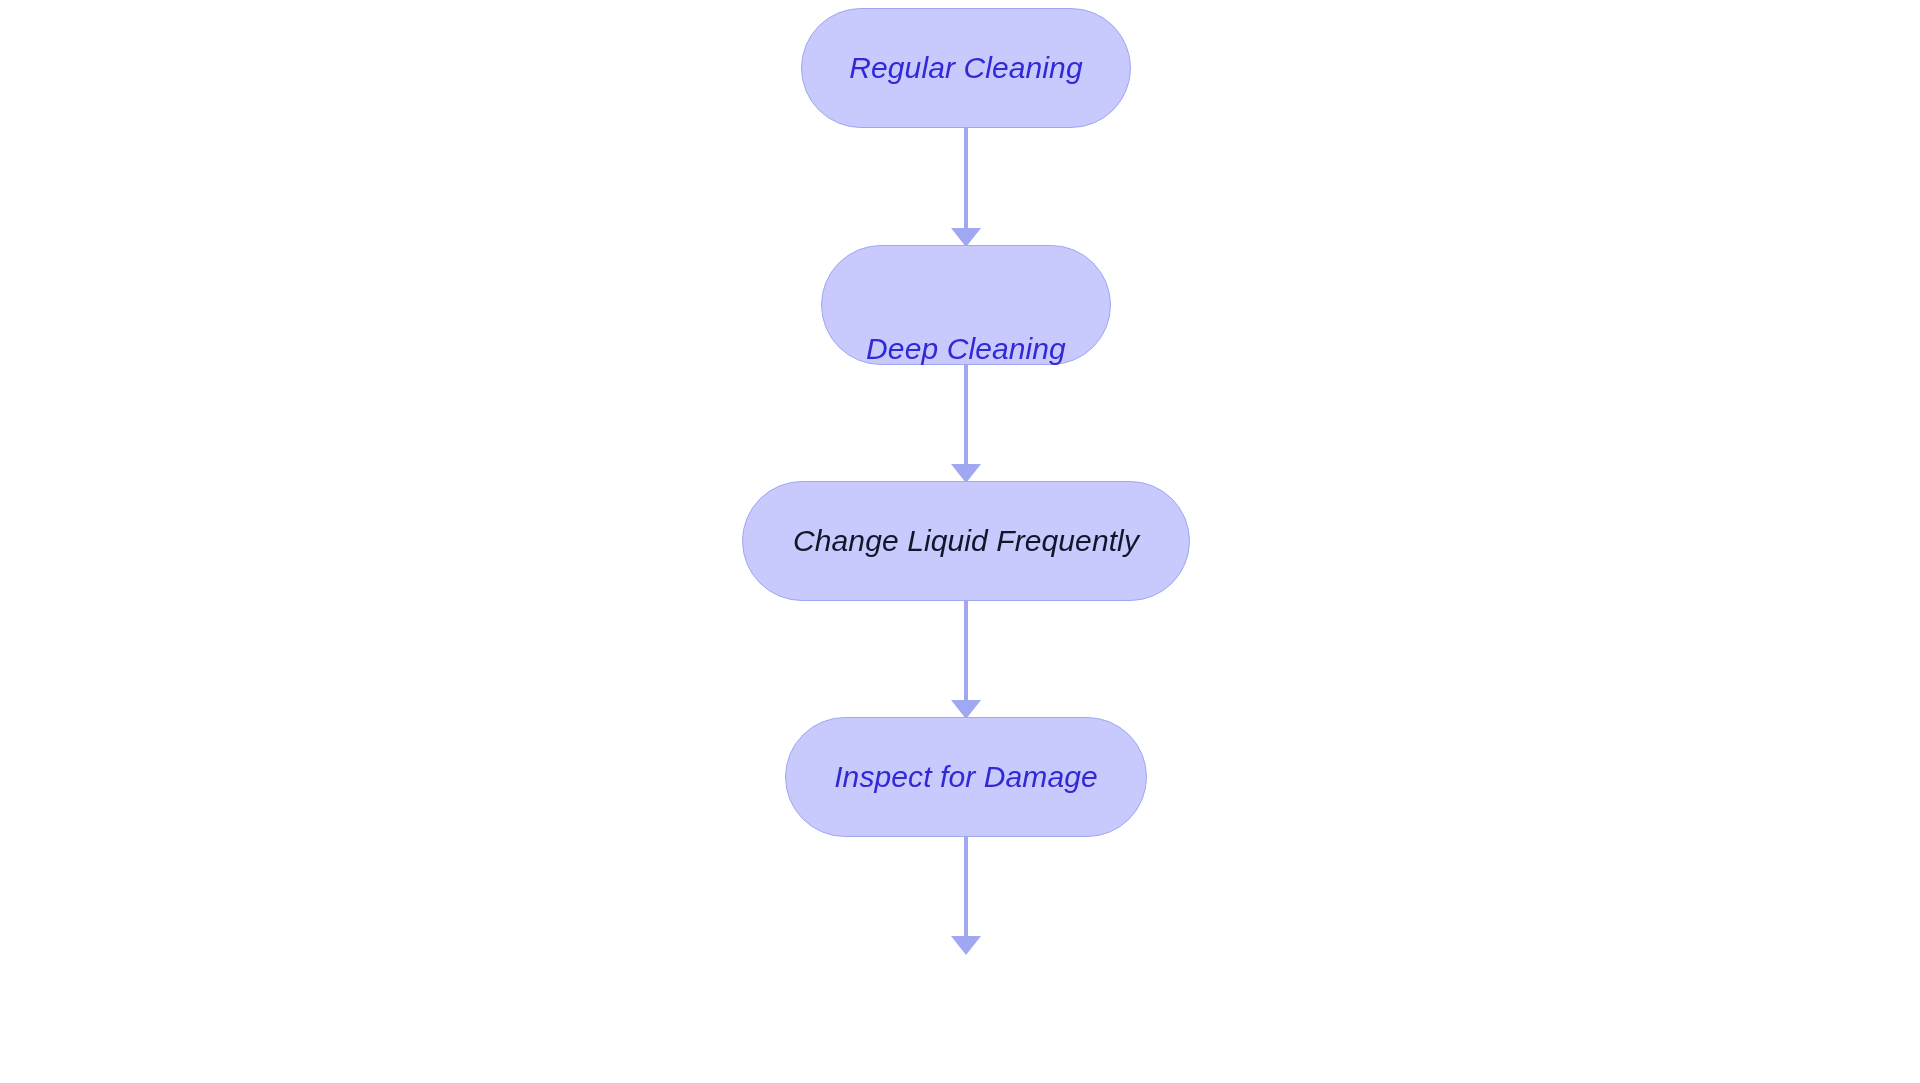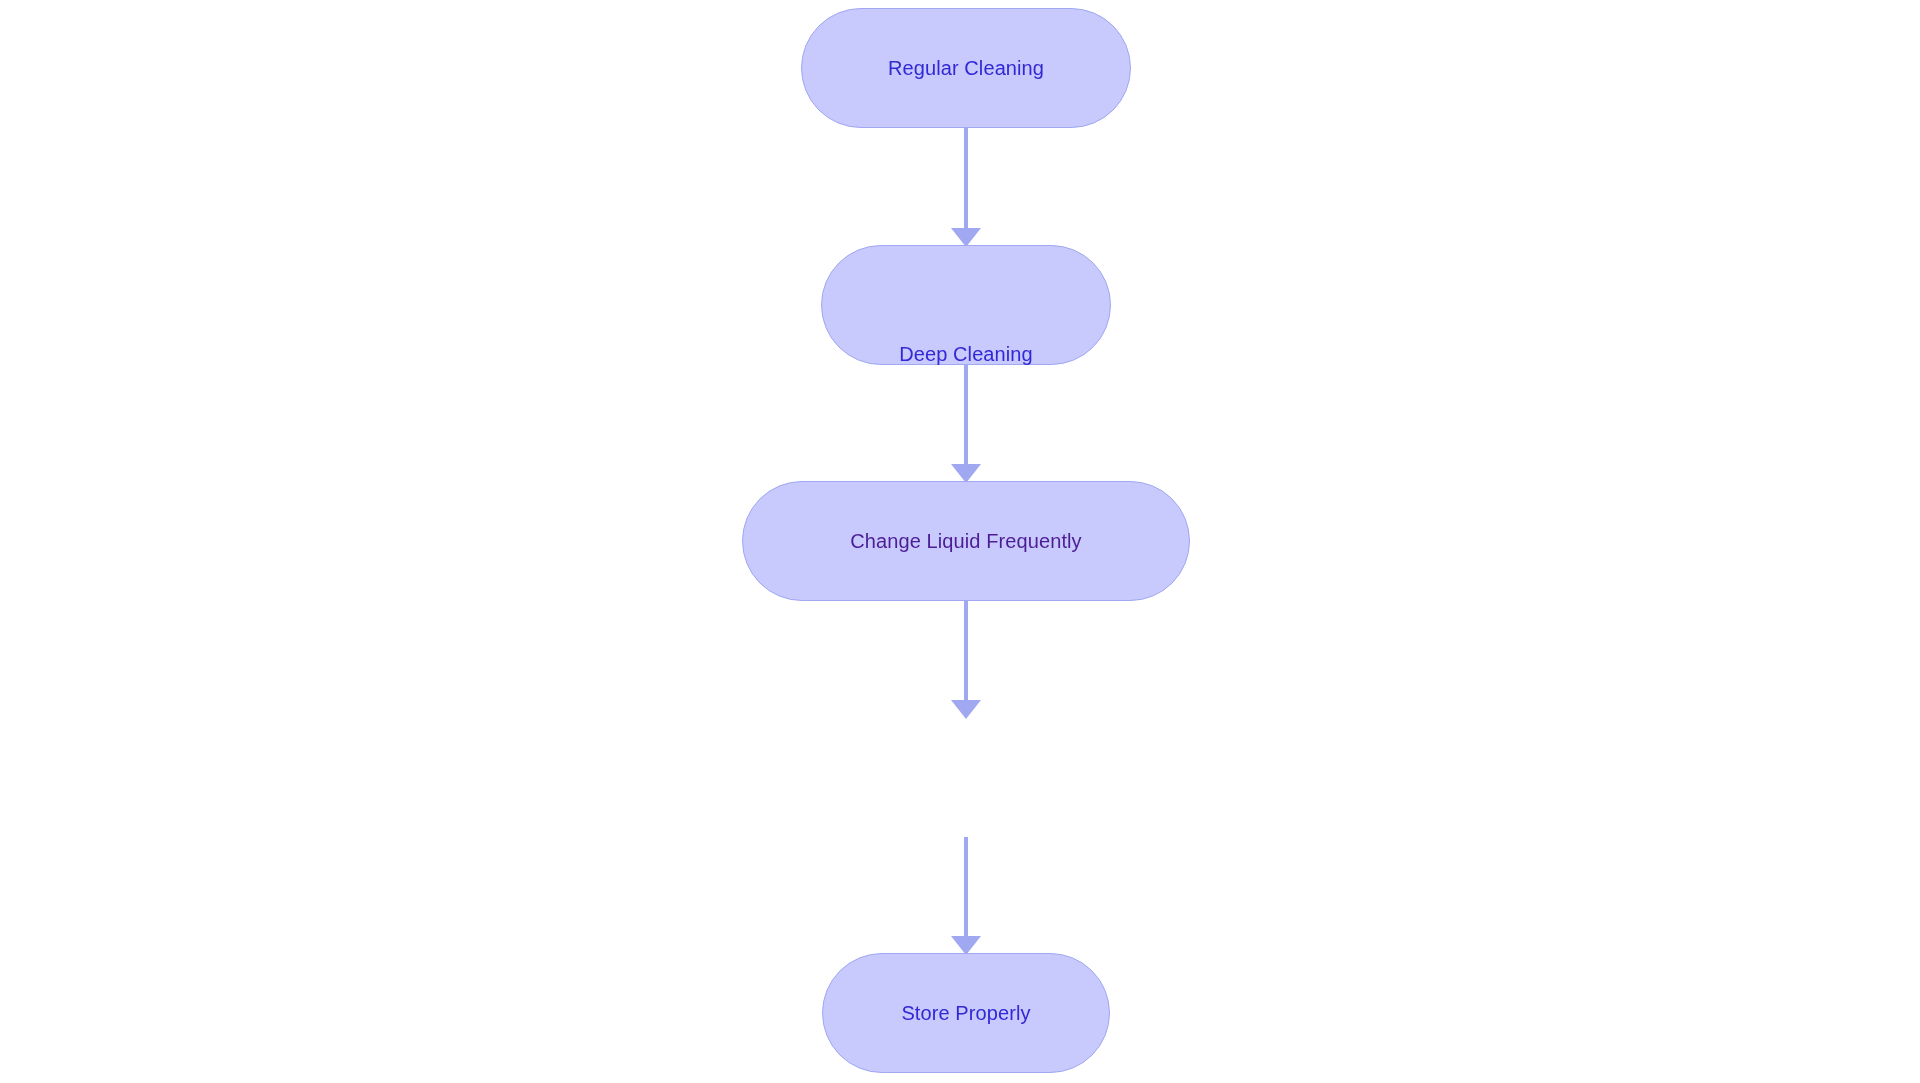--- a/index.html
+++ b/index.html
@@ -47,25 +47,26 @@
     display: flex;
     align-items: center;
     justify-content: center;
     border-style: solid;
     border-width: 1.6px;
     border-radius: 9999px;
     transform: translateX(-50%);
   }
 
   .flow-node-label {
-    font-size: 20px;
+    font-size: 30px;
     line-height: 1;
     letter-spacing: 0.1px;
     white-space: nowrap;
     user-select: none;
+    font-style: italic;
   }
 </style>
 </head>
 <body>
 
 <div id="flow-canvas" style="background: rgb(255, 255, 255);">
 
   <svg id="connector-layer" viewBox="0 0 1920 1083" width="1920" height="1083" xmlns="http://www.w3.org/2000/svg">
 
     <g>
@@ -92,23 +93,23 @@
   <div id="node-layer">
 
     <div class="flow-node" id="node-0" style="left: 966px; top: 8px; width: 330px; height: 120px; background: rgb(200, 201, 253); border-color: rgb(159, 168, 240); color: rgb(49, 40, 214);">
       <span class="flow-node-label">Regular Cleaning</span>
     </div>
 
     <div class="flow-node" id="node-1" style="left: 966px; top: 245px; width: 290px; height: 120px; background: rgb(200, 201, 253); border-color: rgb(159, 168, 240); color: rgb(49, 40, 214); align-items: flex-end;">
       <span class="flow-node-label">Deep Cleaning</span>
     </div>
 
-    <div class="flow-node" id="node-2" style="left: 966px; top: 481px; width: 448px; height: 120px; background: rgb(200, 201, 253); border-color: rgb(159, 168, 240); color: #4c1d95;">
+    <div class="flow-node" id="node-2" style="left: 966px; top: 481px; width: 448px; height: 120px; background: rgb(200, 201, 253); border-color: rgb(159, 168, 240); color: #0f172a;">
       <span class="flow-node-label">Change Liquid Frequently</span>
     </div>
 
+    <div class="flow-node" id="node-3" style="left: 966px; top: 717px; width: 362px; height: 120px; background: rgb(200, 201, 253); border-color: rgb(159, 168, 240); color: rgb(49, 40, 214);">
+      <span class="flow-node-label">Inspect for Damage</span>
+    </div>
 
-    <div class="flow-node" id="node-4" style="left: 966px; top: 953px; width: 288px; height: 120px; background: rgb(200, 201, 253); border-color: rgb(159, 168, 240); color: rgb(49, 40, 214);">
-      <span class="flow-node-label">Store Properly</span>
-    </div>
 
   </div>
 </div>
 
 </body></html>

